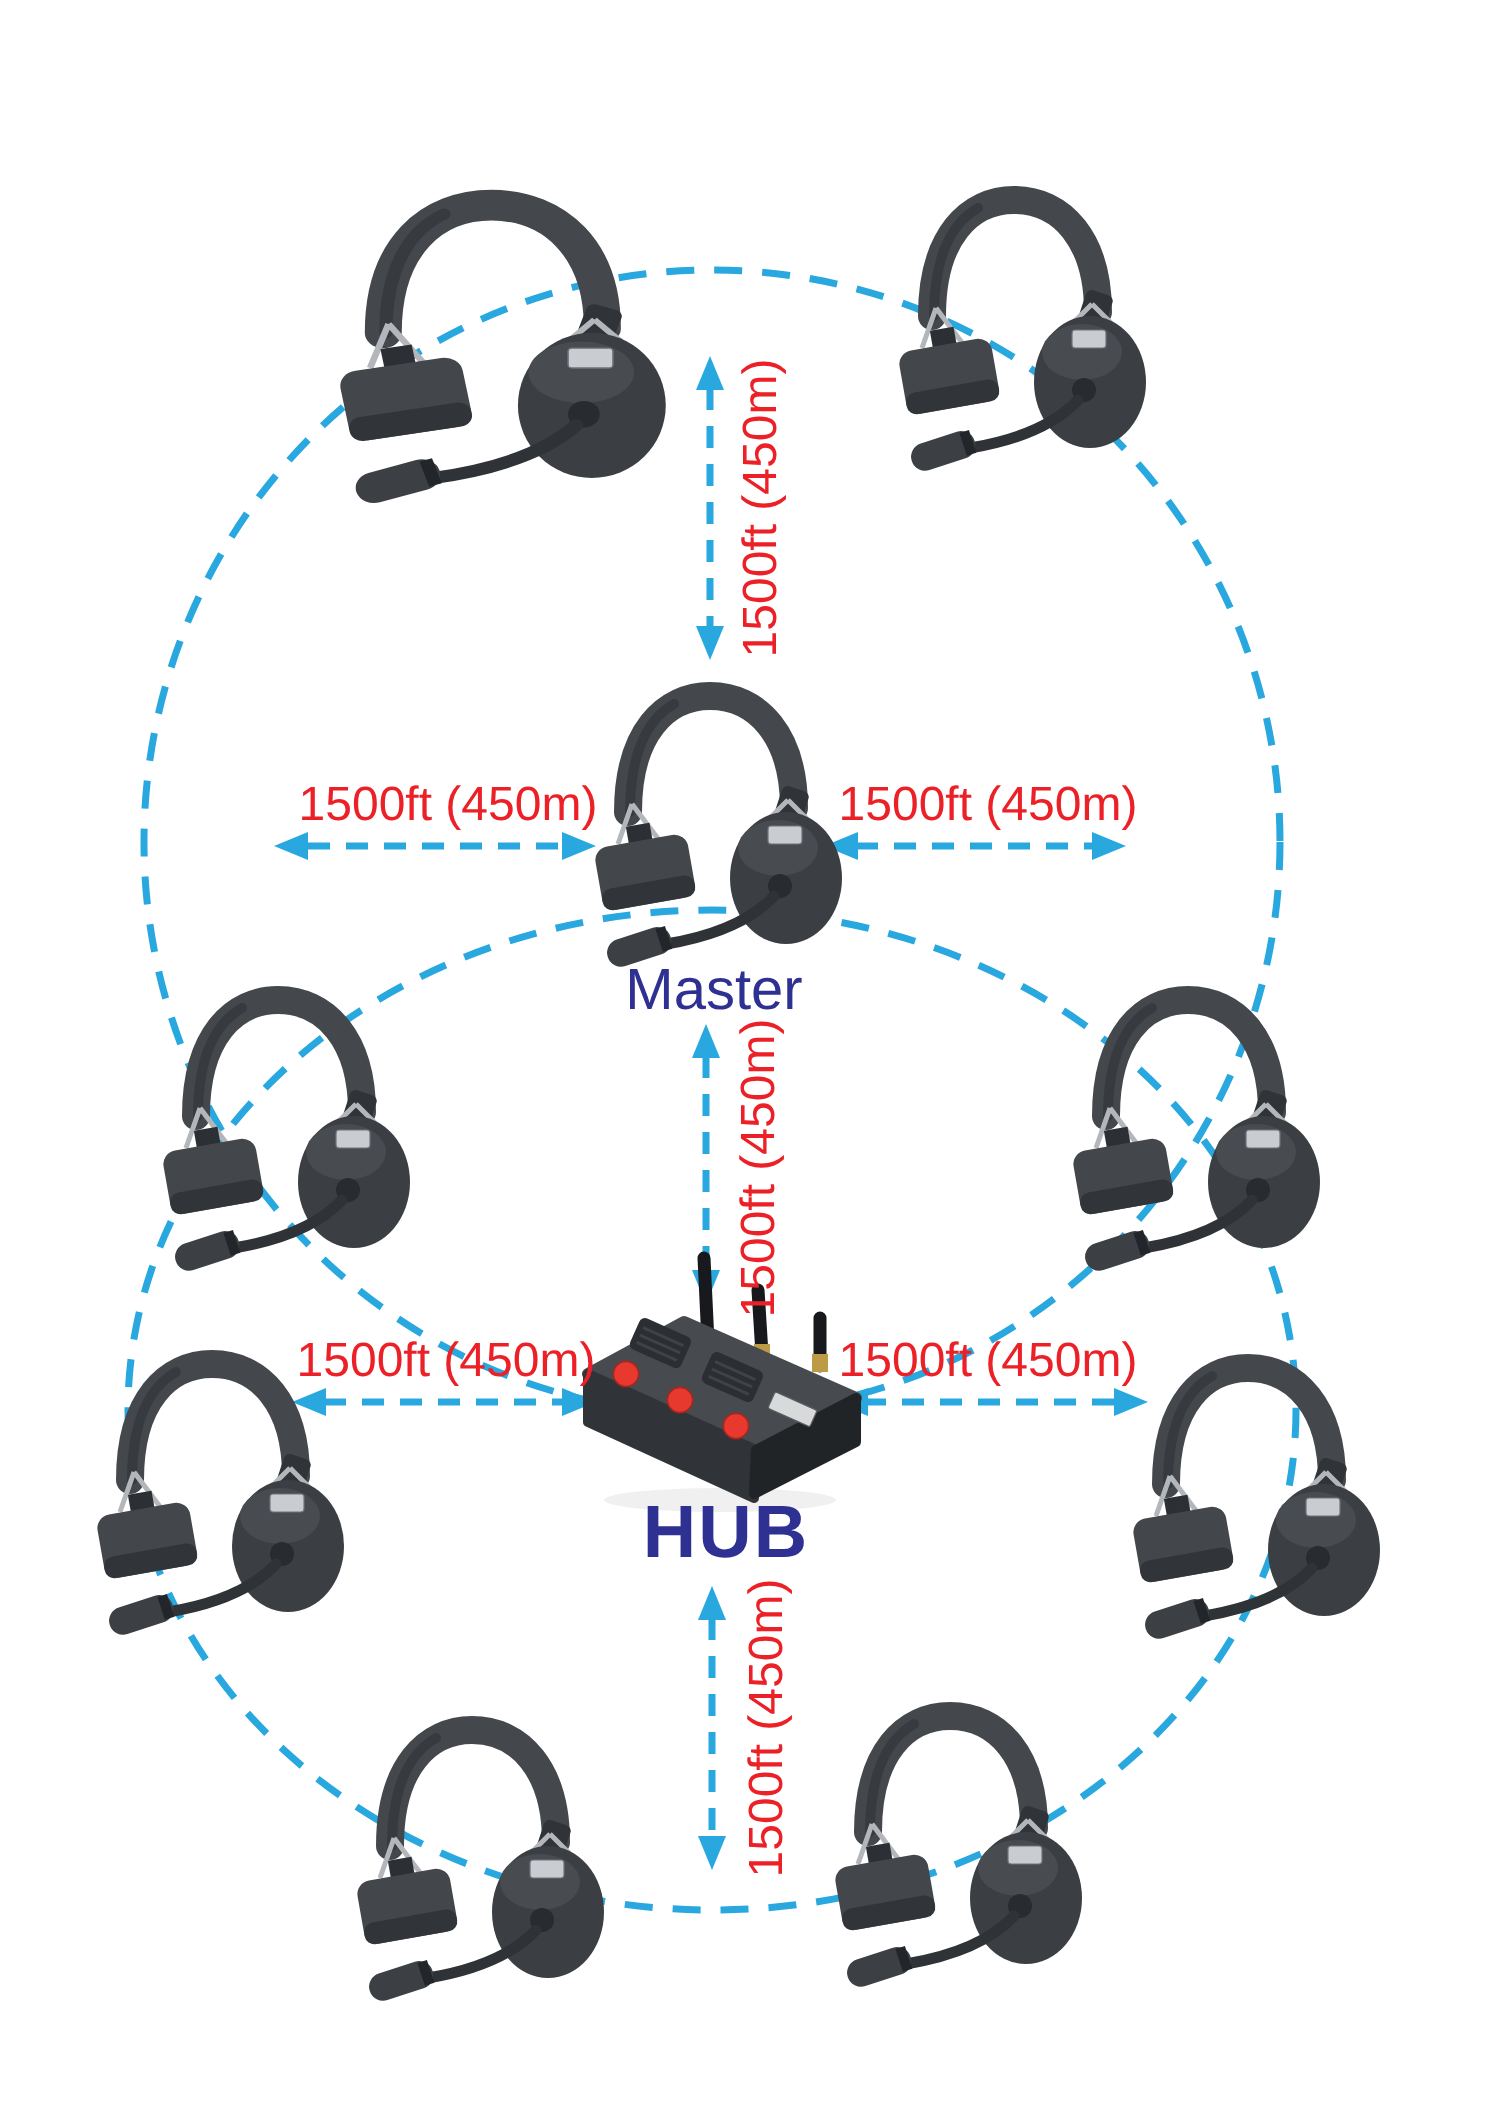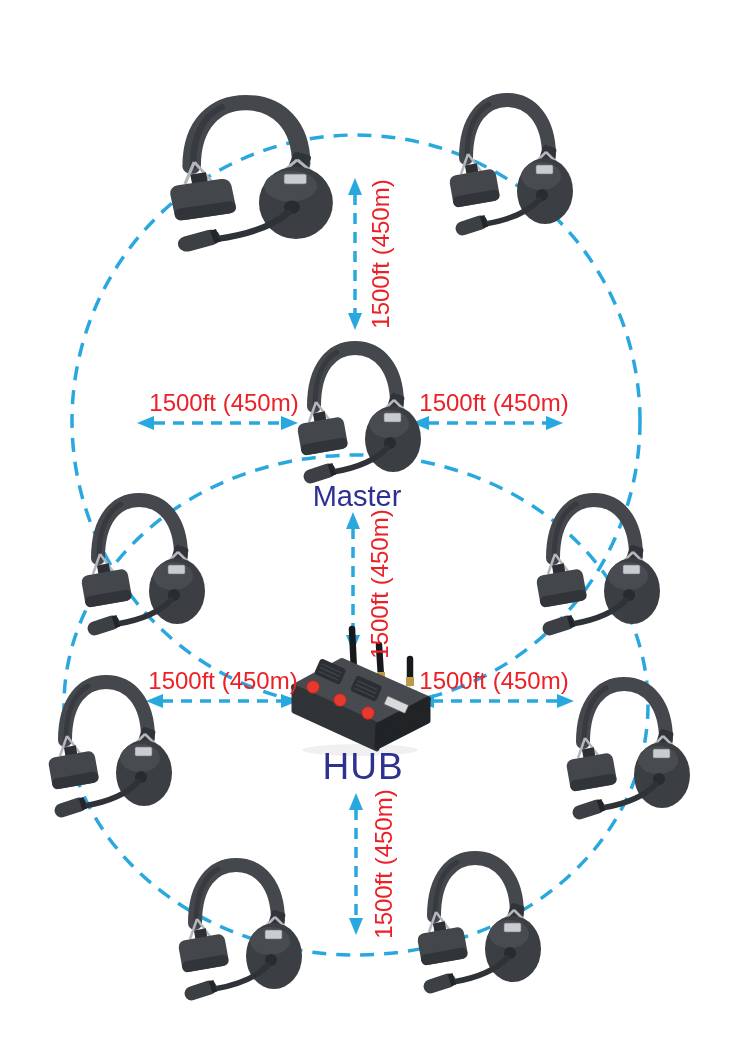--- a/index.html
+++ b/index.html
@@ -10,21 +10,21 @@
   .range{
     position:absolute;color:var(--range-text,#ec2027);font-size:24px;line-height:1;
     white-space:nowrap;transform:translate(-50%,-50%);
   }
   .range.vert{transform:translate(-50%,-50%) rotate(-90deg);}
   .devlabel{
     position:absolute;color:var(--device-label,#2e3192);line-height:1;white-space:nowrap;
     transform:translate(-50%,-50%);
   }
   #master-label{font-size:29px;}
-  #hub-label{font-size:37px;letter-spacing:1px;}
+  #hub-label{font-size:37px;letter-spacing:1px;font-weight:bold;}
   svg .dashline{stroke:var(--link-blue,#29a8e0);stroke-width:3.5;fill:none;}
   svg .circ{stroke-dasharray:14 10;}
   svg .arr{stroke-dasharray:11 8;}
   svg .head{fill:var(--link-blue,#29a8e0);stroke:none;}
 </style>
 </head>
 <body>
 
 <div id="stage">
 

